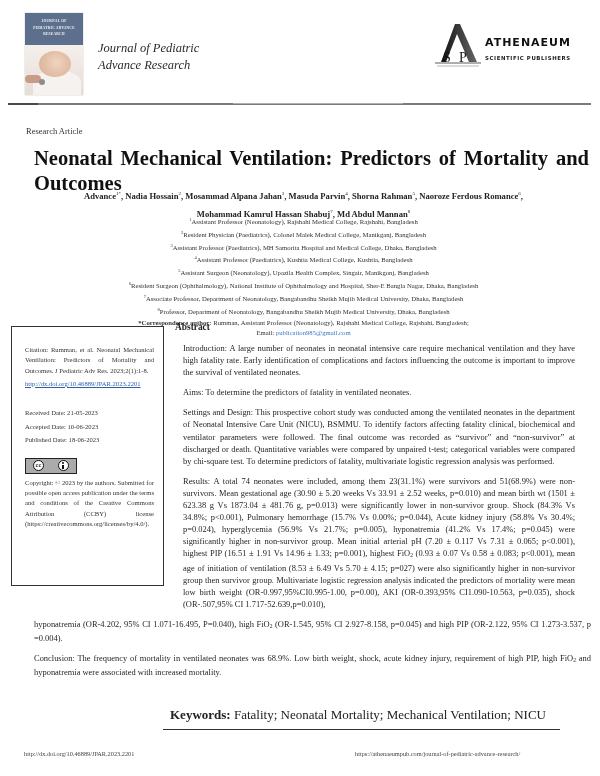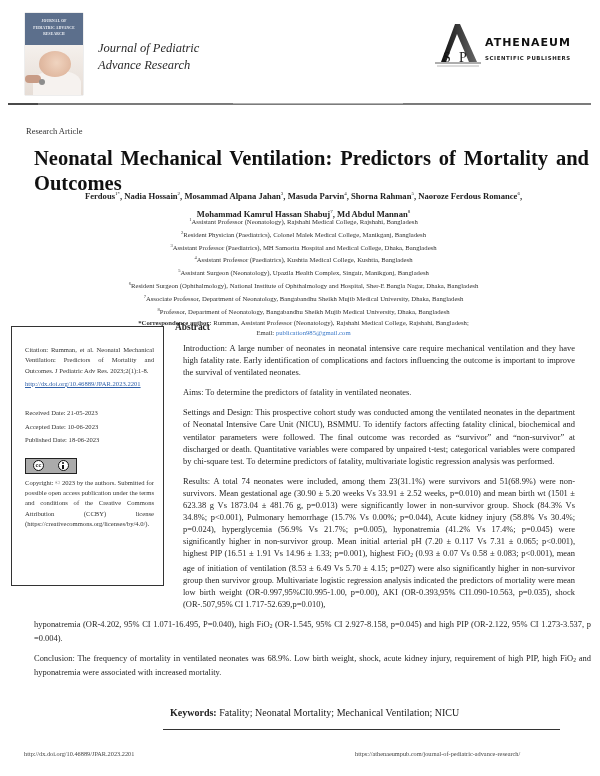--- a/index.html
+++ b/index.html
@@ -68,21 +68,21 @@
   .cc-badge .by::after { content: ""; position: absolute; left: 3.3px; top: 3.8px; width: 2px; height: 3.8px; background: #111; }
 
   
   .abstract { position: absolute; left: 175px; top: 320px; width: 408px; font-size: 8.45px; line-height: 12.1px;
               color: #1e1e1e; }
   .abstract h2 { font-size: 9.4px; font-weight: bold; margin: 0 0 2px 0; line-height: 14px; }
   .abstract p { margin: 8px; text-align: justify; }
   .abstract .full { position: relative; left: -149px; width: 557px; }
   sub.s { font-size: 5.5px; vertical-align: -1px; }
 
-  .keywords { position: absolute; left: 170px; top: 707px; font-size: 10px; color: #222; }
+  .keywords { position: absolute; left: 170px; top: 707px; font-size: 13px; color: #222; }
   .keywords b { font-weight: bold; }
   .footer-rule { position: absolute; left: 163px; top: 729px; width: 397px; height: 1px; background: #333; }
   .footer-left { position: absolute; left: 24px; top: 750px; font-size: 6.3px; color: #444; }
   .footer-right { position: absolute; left: 355px; top: 750px; font-size: 6.3px; color: #444; }
 </style>
 </head>
 <body>
 
 <div class="cover">
   <div class="cover-band">
@@ -121,21 +121,21 @@
 <div class="header-rule">
   <div class="seg1"></div>
   <div class="seg2"></div>
 </div>
 
 <div class="article-type">Research Article</div>
 <h1 class="title">Neonatal Mechanical Ventilation: Predictors of Mortality and Outcomes</h1>
 
 <div class="authors">
   <div>
-    <span>Ferdous</span><sup>1*</sup>,
+    <span>Advance</span><sup>1*</sup>,
     <span>Nadia Hossain</span><sup>2</sup>,
     <span>Mosammad Alpana Jahan</span><sup>3</sup>,
     <span>Masuda Parvin</span><sup>4</sup>,
     <span>Shorna Rahman</span><sup>5</sup>,
     <span>Naoroze Ferdous Romance</span><sup>6</sup>,
   </div>
   <div>
     <span>Mohammad Kamrul Hassan Shabuj</span><sup>7</sup>,
     <span>Md Abdul Mannan</span><sup>8</sup>
   </div>

